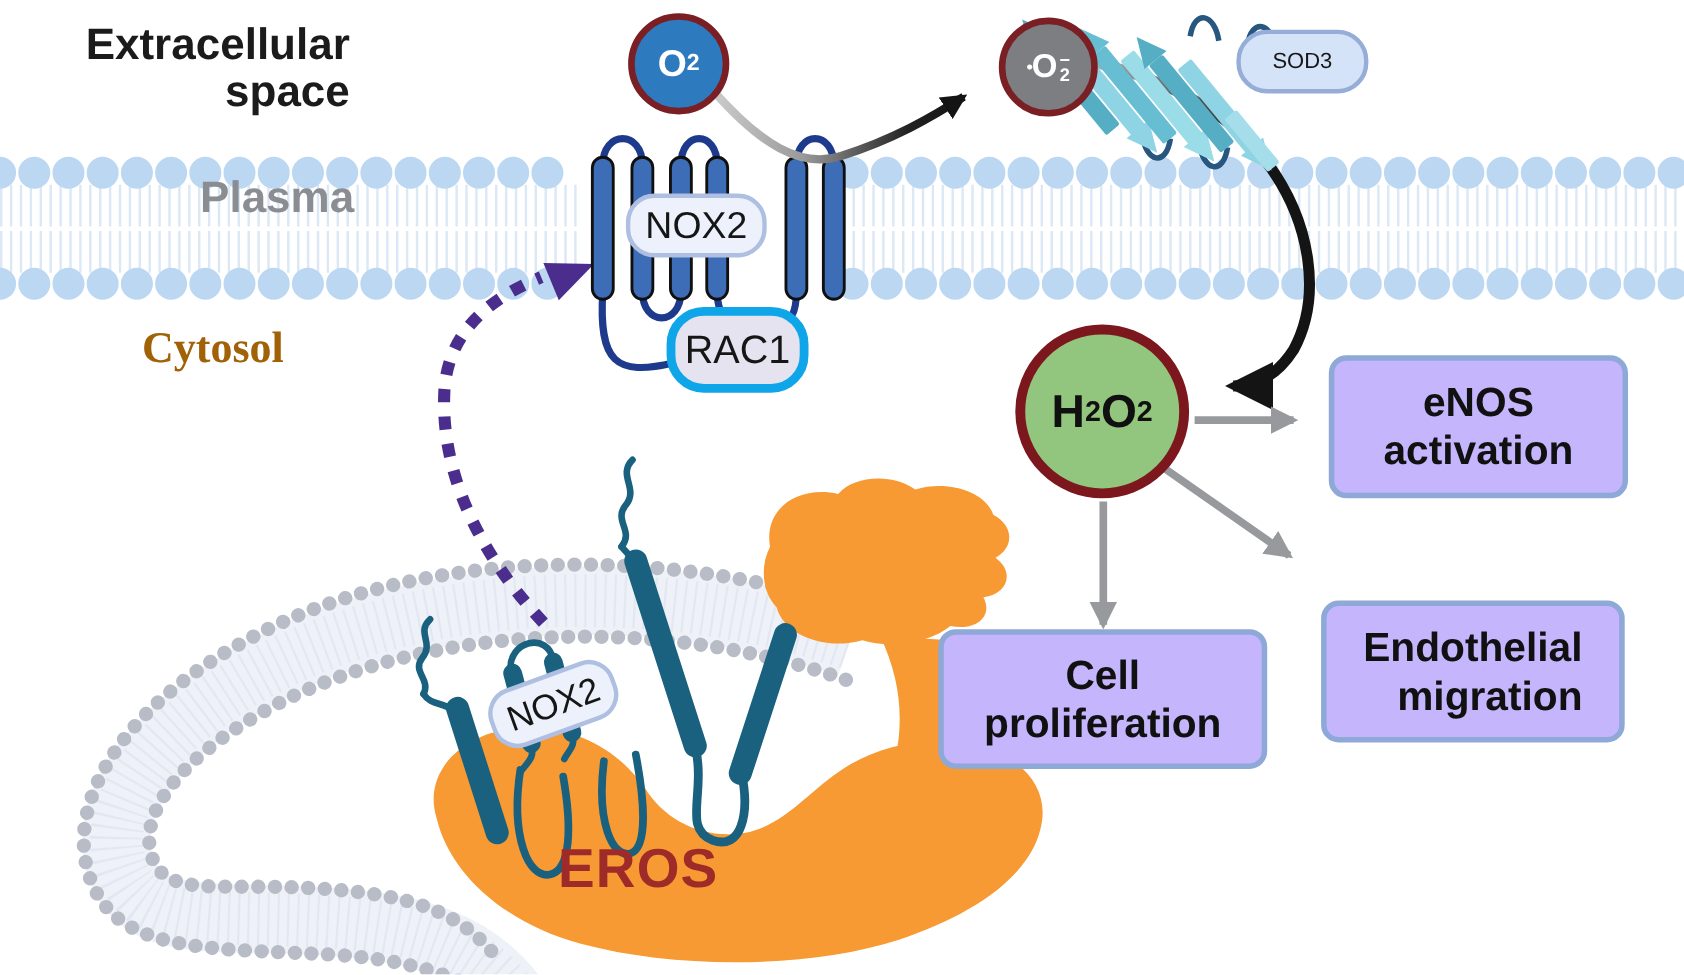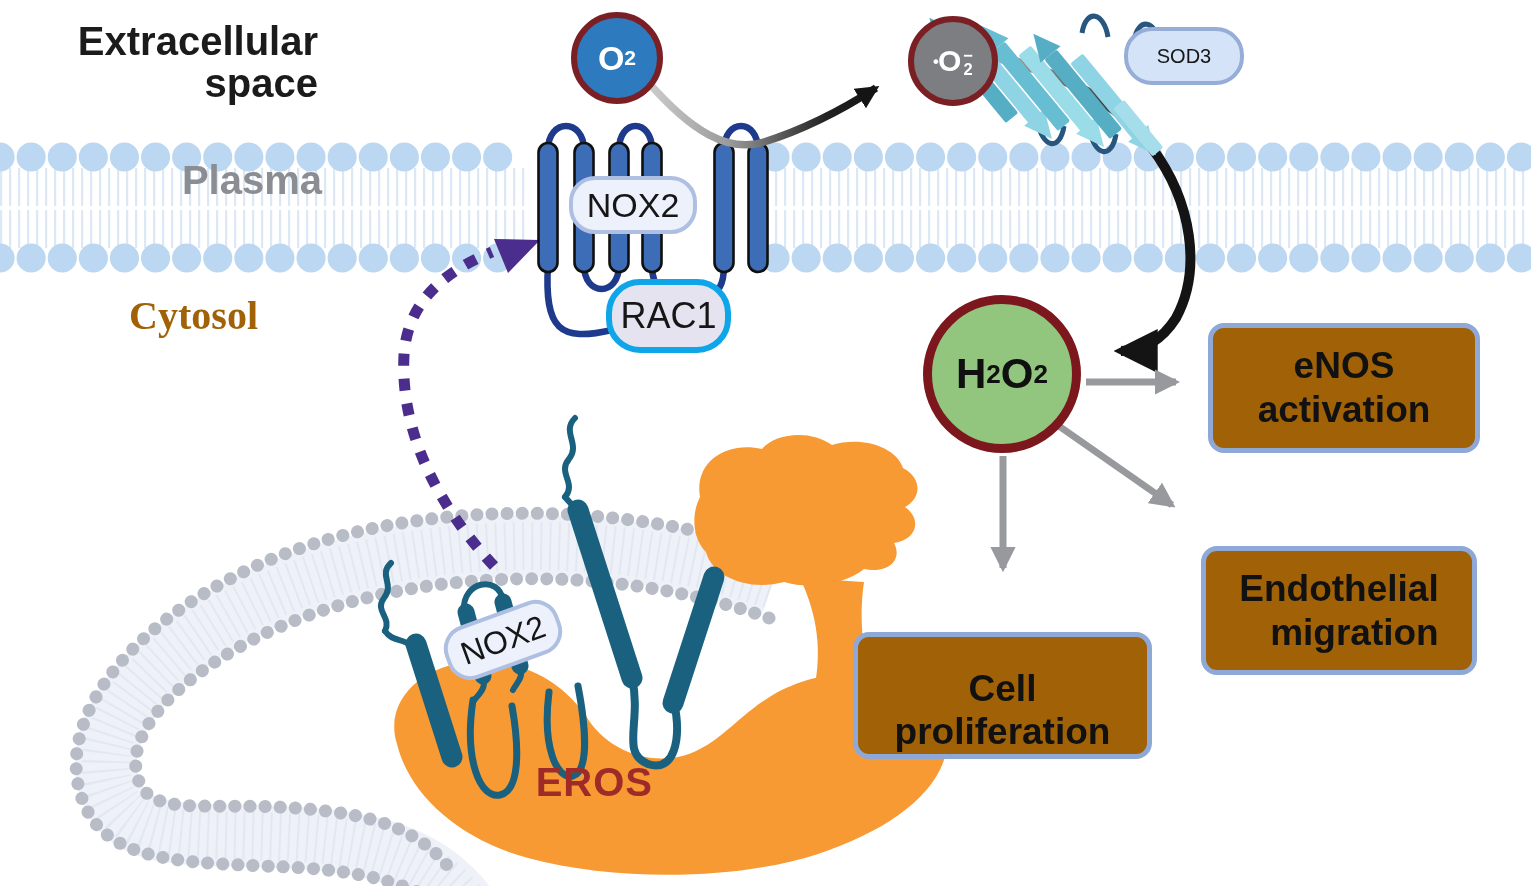--- a/index.html
+++ b/index.html
@@ -20,31 +20,31 @@
              color:#101010;font-size:42px;}
   .circle sub{font-size:0.62em;line-height:0;vertical-align:-0.28em;}
   .rdot{font-size:0.55em;vertical-align:0.70em;margin-right:-1px;}
   .sstack{display:inline-flex;flex-direction:column;align-items:center;font-size:0.55em;
           line-height:0.85;margin-left:2px;transform:translateY(0.05em);font-weight:700;}
   .pill{position:absolute;display:flex;align-items:center;justify-content:center;font-weight:500;color:#161616;}
   .sod3-pill{left:1124px;top:27px;width:112px;height:50px;background:#D4E3F7;border:4px solid #96ADD8;
              border-radius:28px;font-size:20px;}
   .nox2-pill{left:569px;top:176px;width:120px;height:50px;background:#EDF1FC;border:4px solid #AEBFE2;
              border-radius:26px;font-size:34px;}
-  .rac1-pill{left:606px;top:279px;width:113px;height:62px;background:#E6E3F1;border:6px solid #0ea5e9;
+  .rac1-pill{left:606px;top:279px;width:113px;height:62px;background:#E6E3F1;border:8px solid #0ea5e9;
              border-radius:34px;font-size:36px;}
   .nox2-er-pill{left:443px;top:612px;width:112px;height:48px;background:#EDF1FC;border:4px solid #AEBFE2;
              border-radius:24px;font-size:32px;transform:rotate(-20deg);}
   .obox{position:absolute;display:flex;align-items:center;justify-content:center;text-align:center;
-        background:#a16207;border:5px solid #8EA8D8;border-radius:16px;color:#111;
+        background:#c4b5fd;border:5px solid #8EA8D8;border-radius:16px;color:#111;
         font-weight:700;font-size:37px;line-height:1.18;}
   .box-enos{left:1208px;top:323px;width:262px;height:120px;}
   .box-migration{left:1201px;top:546px;width:266px;height:119px;text-align:right;}
-  .box-proliferation{left:853px;top:632px;width:289px;height:117px;align-items:flex-end;}
-  .lbl-eros{left:468px;top:760px;width:185px;font-size:40px;font-weight:800;color:#9E2B28;letter-spacing:1px;}
+  .box-proliferation{left:853px;top:572px;width:289px;height:117px;}
+  .lbl-eros{left:468px;top:760px;width:185px;font-size:50px;font-weight:800;color:#9E2B28;letter-spacing:1px;}
 </style>
 </head>
 <body>
 
 <div class="stage">
 
 <svg width="1531" height="886" viewBox="0 0 1531 886">
   <defs>
     <marker id="mkGray" viewBox="0 0 12 12" refX="10" refY="6" markerWidth="3.6" markerHeight="3.6" orient="auto">
       <path d="M0,0 L12,6 L0,12 Z" fill="#97999D"></path>

